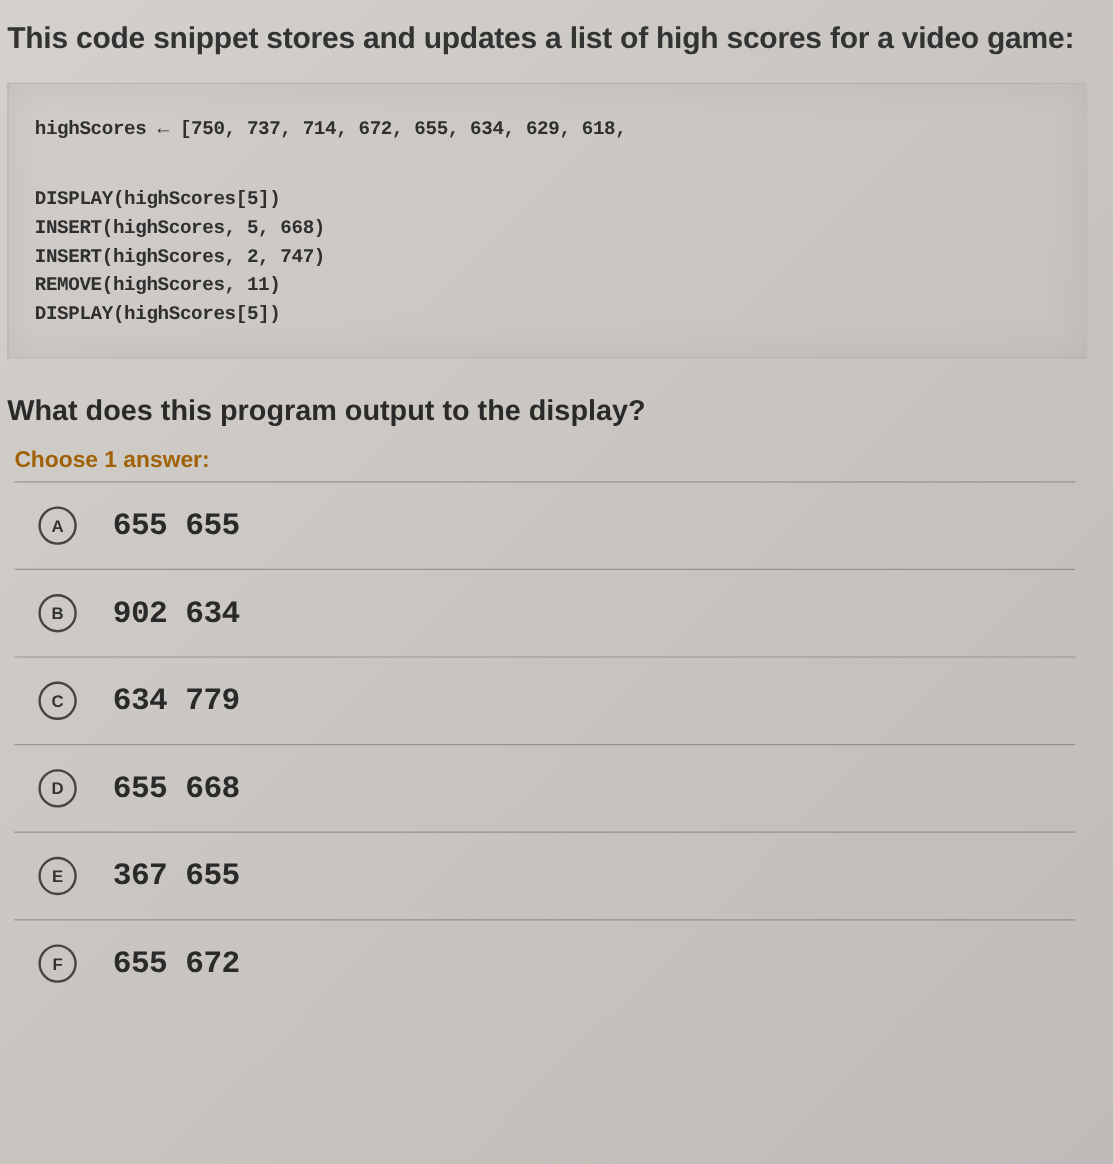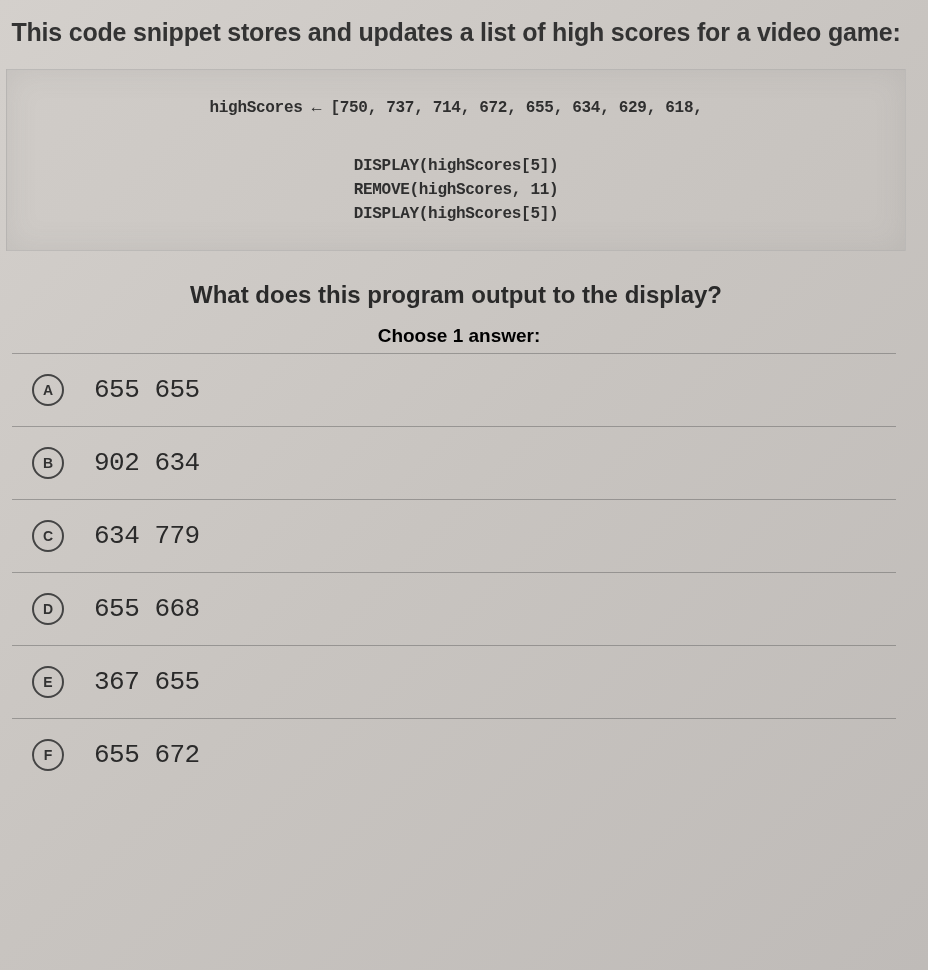--- a/index.html
+++ b/index.html
@@ -1,15 +1,15 @@
 <!DOCTYPE html>
 <html><head>
 <meta charset="utf-8">
 <style>
-  * { margin:0; padding:0; box-sizing:border-box;text-align:center; }
+  * { margin:0; padding:0; box-sizing:border-box; }
   body {
     width: 928px;
     height: 970px;
     background: linear-gradient(135deg, #d4d0cc 0%, #c8c4c0 50%, #bfbbb8 100%);
     font-family: Arial, Helvetica, sans-serif;
     color: #2a2a2a;
     padding: 18px 22px 0 6px;
     overflow: hidden;
   }
   .intro {
@@ -38,21 +38,21 @@
   .code-gap { height: 34px; }
   .question {
     font-size: 24px;
     font-weight: 700;
     color: #2a2a2a;
     margin-bottom: 16px;
   }
   .choose {
     font-size: 19px;
     font-weight: 700;
-    color: #000000;
+    color: #a16207;
     margin-bottom: 6px;
     margin-left: 6px;
   }
   .answers {
     margin-left: 6px;
     margin-right: 10px;
   }
   .answer-row {
     display: flex;
     align-items: center;
@@ -70,35 +70,37 @@
     justify-content: center;
     font-size: 14px;
     font-weight: 700;
     color: #333;
     margin-right: 30px;
     flex-shrink: 0;
   }
   .answer-text {
     font-family: "Courier New", Courier, monospace;
     font-size: 26px;
-    font-weight: 400;
+    font-weight: 700;
     color: #2a2a2a;
     white-space: pre;
     letter-spacing: -0.5px;
   }
 </style>
 </head>
 <body>
 
 <div class="intro">This code snippet stores and updates a list of high scores for a video game:</div>
 
 <div class="code-block">
   <div class="code-line">highScores ← [750, 737, 714, 672, 655, 634, 629, 618,</div>
   <div class="code-gap"></div>
   <div class="code-line">DISPLAY(highScores[5])</div>
+  <div class="code-line">INSERT(highScores, 5, 668)</div>
+  <div class="code-line">INSERT(highScores, 2, 747)</div>
   <div class="code-line">REMOVE(highScores, 11)</div>
   <div class="code-line">DISPLAY(highScores[5])</div>
 </div>
 
 <div class="question">What does this program output to the display?</div>
 
 <div class="choose">Choose 1 answer:</div>
 
 <div class="answers">
   <div class="answer-row">

